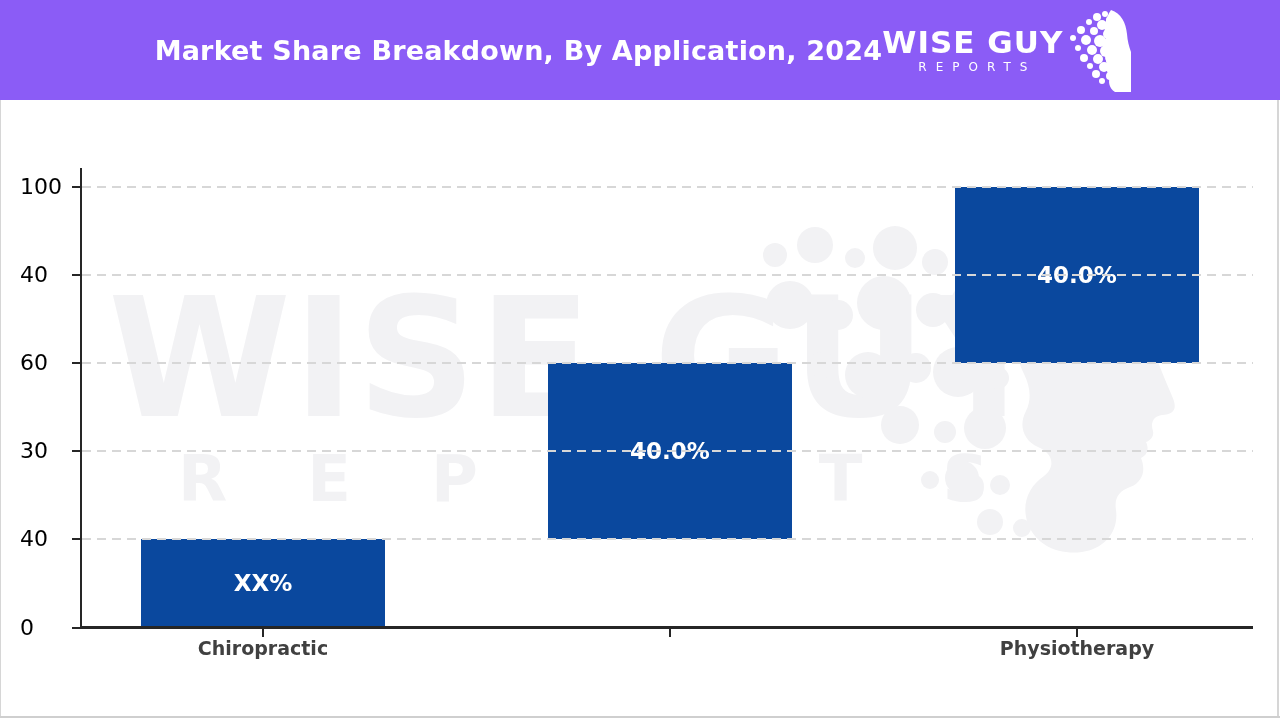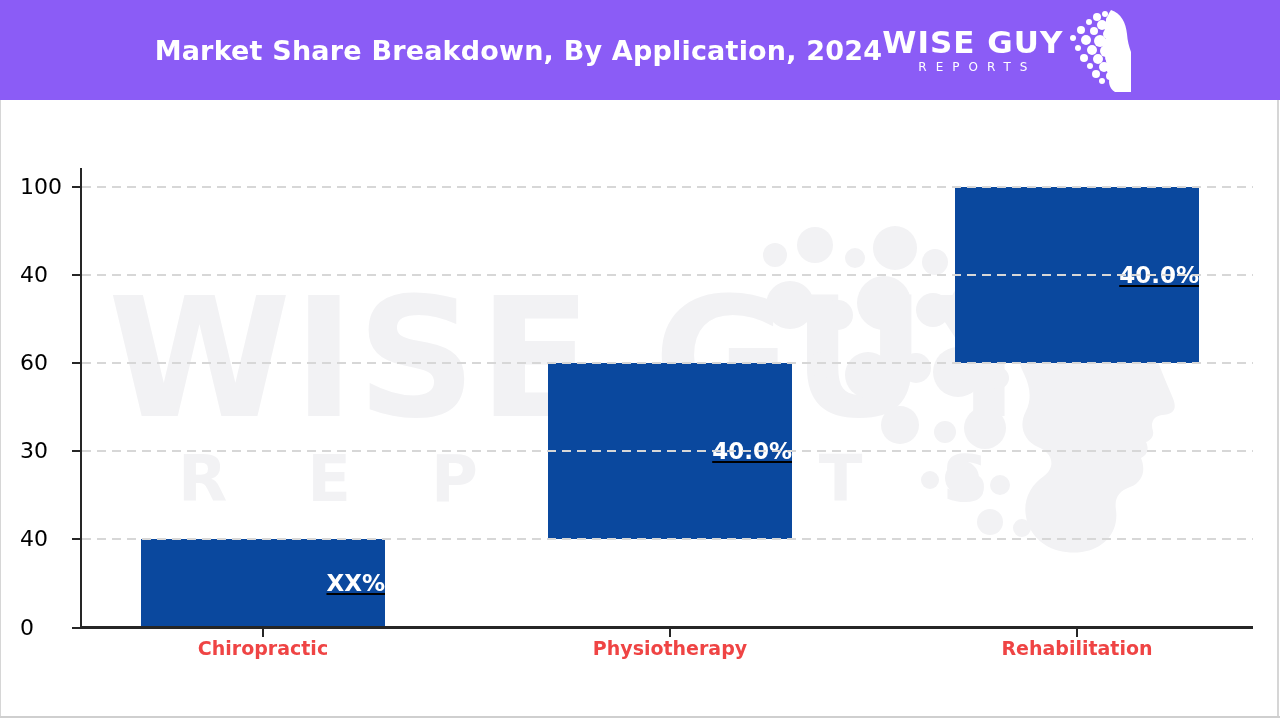--- a/index.html
+++ b/index.html
@@ -25,33 +25,33 @@
   .layer{position:absolute;left:0;top:0;width:1280px;height:720px;}
   #watermark-layer{z-index:1;}
   #bars-layer{z-index:2;}
   #grid-layer{z-index:3;}
   #axes-layer{z-index:4;}
 
   .wm-line1{position:absolute;left:108px;top:262px;font-size:166px;font-weight:700;color:#f2f2f4;white-space:nowrap;letter-spacing:2px;}
   .wm-line2{position:absolute;left:178px;top:442px;font-size:64px;font-weight:700;color:#f2f2f4;white-space:nowrap;letter-spacing:80px;}
   .wm-svg{position:absolute;left:0;top:0;}
 
-  .bar{position:absolute;background:#0a489e;display:flex;align-items:center;justify-content:flex-end;text-decoration:underline;}
+  .bar{position:absolute;background:#0a489e;display:flex;align-items:center;justify-content:center;}
   .bar-label{color:#ffffff;font-size:23px;font-weight:700;}
 
   .gridline{position:absolute;left:82px;width:1171px;height:2px;
             background:repeating-linear-gradient(90deg,#d7d7d7 0 9px,transparent 9px 15px);}
   .spine{position:absolute;background:#262626;}
   .spine-y{left:80px;top:168px;width:2px;height:460px;}
   .spine-x{left:80px;top:626px;width:1173px;height:3px;}
   .ytick{position:absolute;left:72px;width:8px;height:2px;background:#262626;}
   .xtick{position:absolute;top:629px;width:2px;height:8px;background:#262626;}
   .ytick-label{position:absolute;left:2px;width:66px;height:30px;line-height:30px;text-align:left;
                font-size:22px;color:#000000;margin-left:18px;}
-  .xtick-label{position:absolute;top:637px;width:300px;text-align:center;font-size:19px;font-weight:700;color:#ef4444;}
+  .xtick-label{position:absolute;top:637px;width:300px;text-align:center;font-size:19px;font-weight:700;color:#404040;}
 </style>
 </head>
 <body>
 
 <div class="page">
 
   <div class="layer" id="watermark-layer">
     <div class="wm-line1">WISE GUY</div>
     <div class="wm-line2">REPORTS</div>
     <svg class="wm-svg" width="1280" height="720" viewBox="0 0 1280 720">
@@ -122,23 +122,22 @@
       <div class="ytick-label" style="top: 436.3px;">30</div>
       <div class="ytick" style="top: 362.2px;"></div>
       <div class="ytick-label" style="top: 348.2px;">60</div>
       <div class="ytick" style="top: 274.1px;"></div>
       <div class="ytick-label" style="top: 260.1px;">40</div>
       <div class="ytick" style="top: 186px;"></div>
       <div class="ytick-label" style="top: 172px;">100</div>
       <div class="xtick" style="left: 262px;"></div>
       <div class="xtick-label" style="left: 113px;">Chiropractic</div>
       <div class="xtick" style="left: 669px;"></div>
-      <div class="xtick-label" style="left: 520px;">Physiotherapy</div>
       <div class="xtick" style="left: 1076px;"></div>
-      <div class="xtick-label" style="left: 927px;">Rehabilitation</div>
+      <div class="xtick-label" style="left: 927px;">Physiotherapy</div>
     </div>
 
   <div class="header">
     <div class="title">Market Share Breakdown, By Application, 2024</div>
     <div class="logo">
       <div class="logo-text">
         <span class="logo-line1">WISE GUY</span>
         <span class="logo-line2">REPORTS</span>
       </div>
       <svg class="logo-face" viewBox="0 0 66 84">

